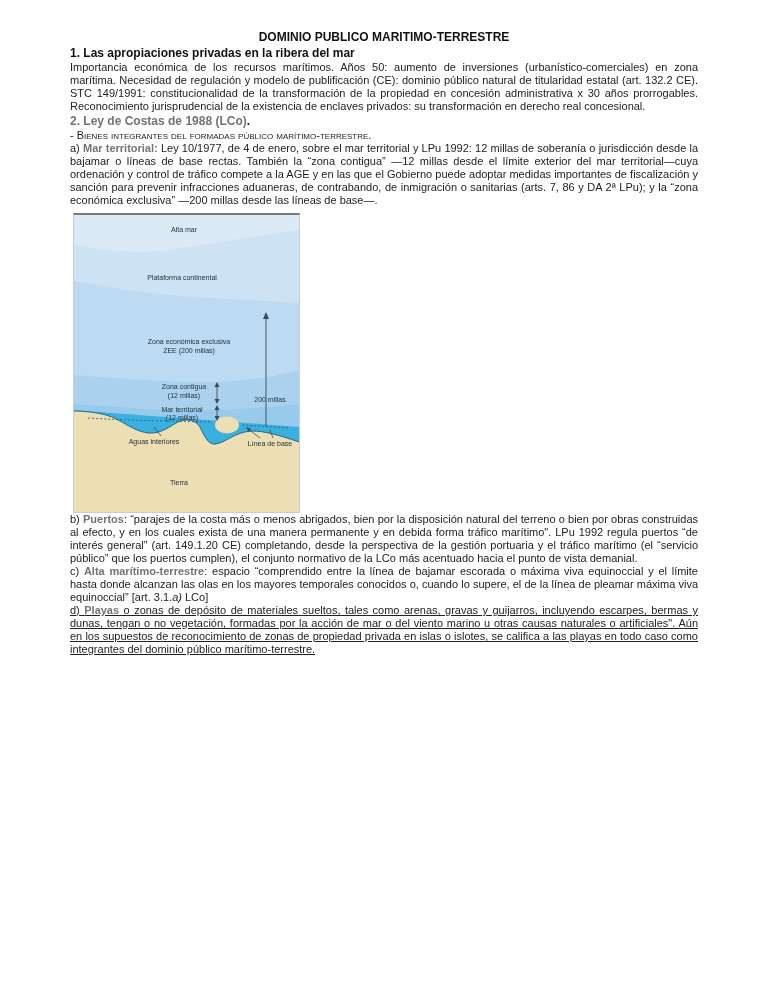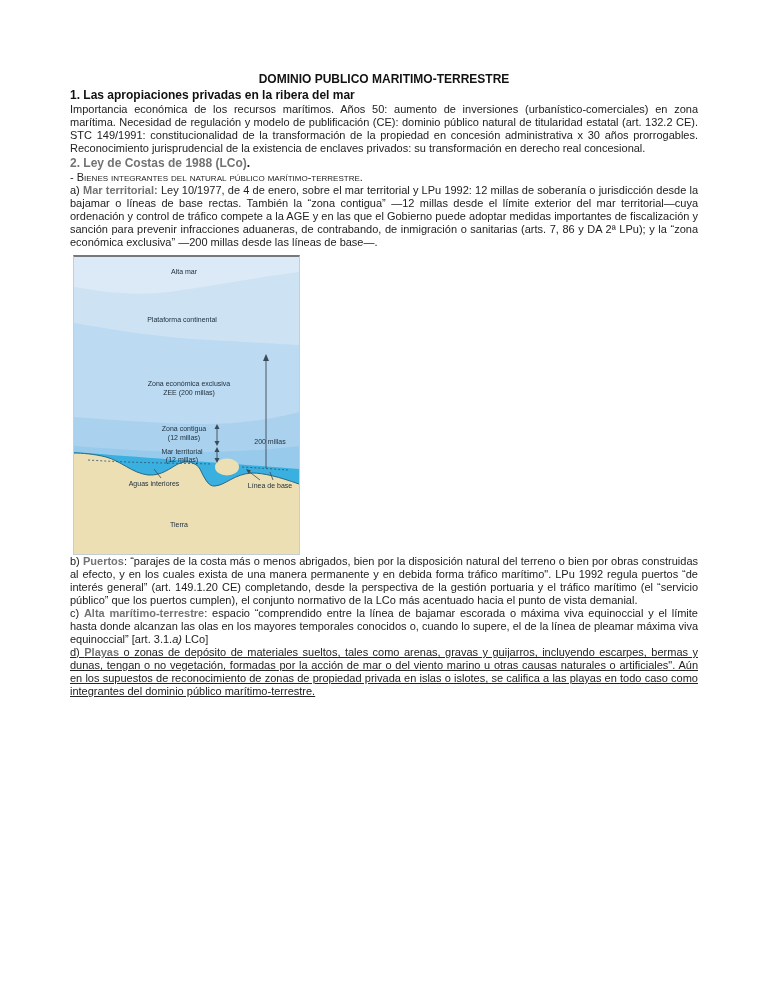--- a/index.html
+++ b/index.html
@@ -4,21 +4,21 @@
 <style>
   html, body { margin: 0; padding: 0; background: #ffffff; }
   body {
     width: 768px; height: 994px;
     font-family: "Liberation Sans", sans-serif;
     color: #222; overflow: hidden;
   }
   .page {
     box-sizing: border-box;
     width: 768px; height: 994px;
-    padding: 72px 70px 0 70px;
+    padding: 30px 70px 0 70px;
   }
   .doc-title {
     font-size: 12px; font-weight: bold; text-align: center;
     color: #111; margin: 0; line-height: 15px;
   }
   h2.heading {
     font-size: 12px; font-weight: bold; color: #111;
     margin: 0; line-height: 16px;
   }
   .h1-space { margin-top: 30px; }
@@ -57,21 +57,21 @@
 <div class="page">
 
   <p class="doc-title">DOMINIO PUBLICO MARITIMO-TERRESTRE</p>
 
   <h2 class="heading h1-space">1. Las apropiaciones privadas en la ribera del mar</h2>
 
   <p class="para p-tight">Importancia económica de los recursos marítimos. Años 50: aumento de inversiones (urbanístico-comerciales) en zona marítima. Necesidad de regulación y modelo de publificación (CE): dominio público natural de titularidad estatal (art. 132.2 CE). STC 149/1991: constitucionalidad de la transformación de la propiedad en concesión administrativa x 30 años prorrogables. Reconocimiento jurisprudencial de la existencia de enclaves privados: su transformación en derecho real concesional.</p>
 
   <h2 class="heading h2-space"><b>2. Ley de Costas de 1988 (LCo)</b><span>.</span></h2>
 
-  <p class="para smallcaps">- Bienes integrantes del natural público marítimo-terrestre.</p>
+  <p class="para smallcaps">- Bienes integrantes del formadas público marítimo-terrestre.</p>
 
   <p class="para p-tight"><span>a) </span><b>Mar territorial:</b><span> Ley 10/1977, de 4 de enero, sobre el mar territorial y LPu 1992: 12 millas de soberanía o jurisdicción desde la bajamar o líneas de base rectas. También la “zona contigua” —12 millas desde el límite exterior del mar territorial—cuya ordenación y control de tráfico compete a la AGE y en las que el Gobierno puede adoptar medidas importantes de fiscalización y sanción para prevenir infracciones aduaneras, de contrabando, de inmigración o sanitarias (arts. 7, 86 y DA 2ª LPu); y la “zona económica exclusiva” —200 millas desde las líneas de base—.</span></p>
 
   <div class="figure">
     <svg width="225" height="297" viewBox="0 0 225 297" aria-hidden="true">
 
       <rect x="0" y="0" width="225" height="297" fill="#dbeaf6"></rect>
       <path d="M0,30 C30,35 60,39 95,35 C140,29 185,20 225,15 L225,297 L0,297 Z" fill="#cde3f3"></path>
       <path d="M0,66 C40,73 90,81 135,83 C175,85 205,87 225,88 L225,297 L0,297 Z" fill="#bcdaf1"></path>
       <path d="M0,160 C40,163 80,166 120,167 C160,168 200,162 225,155 L225,297 L0,297 Z" fill="#aad2ee"></path>

